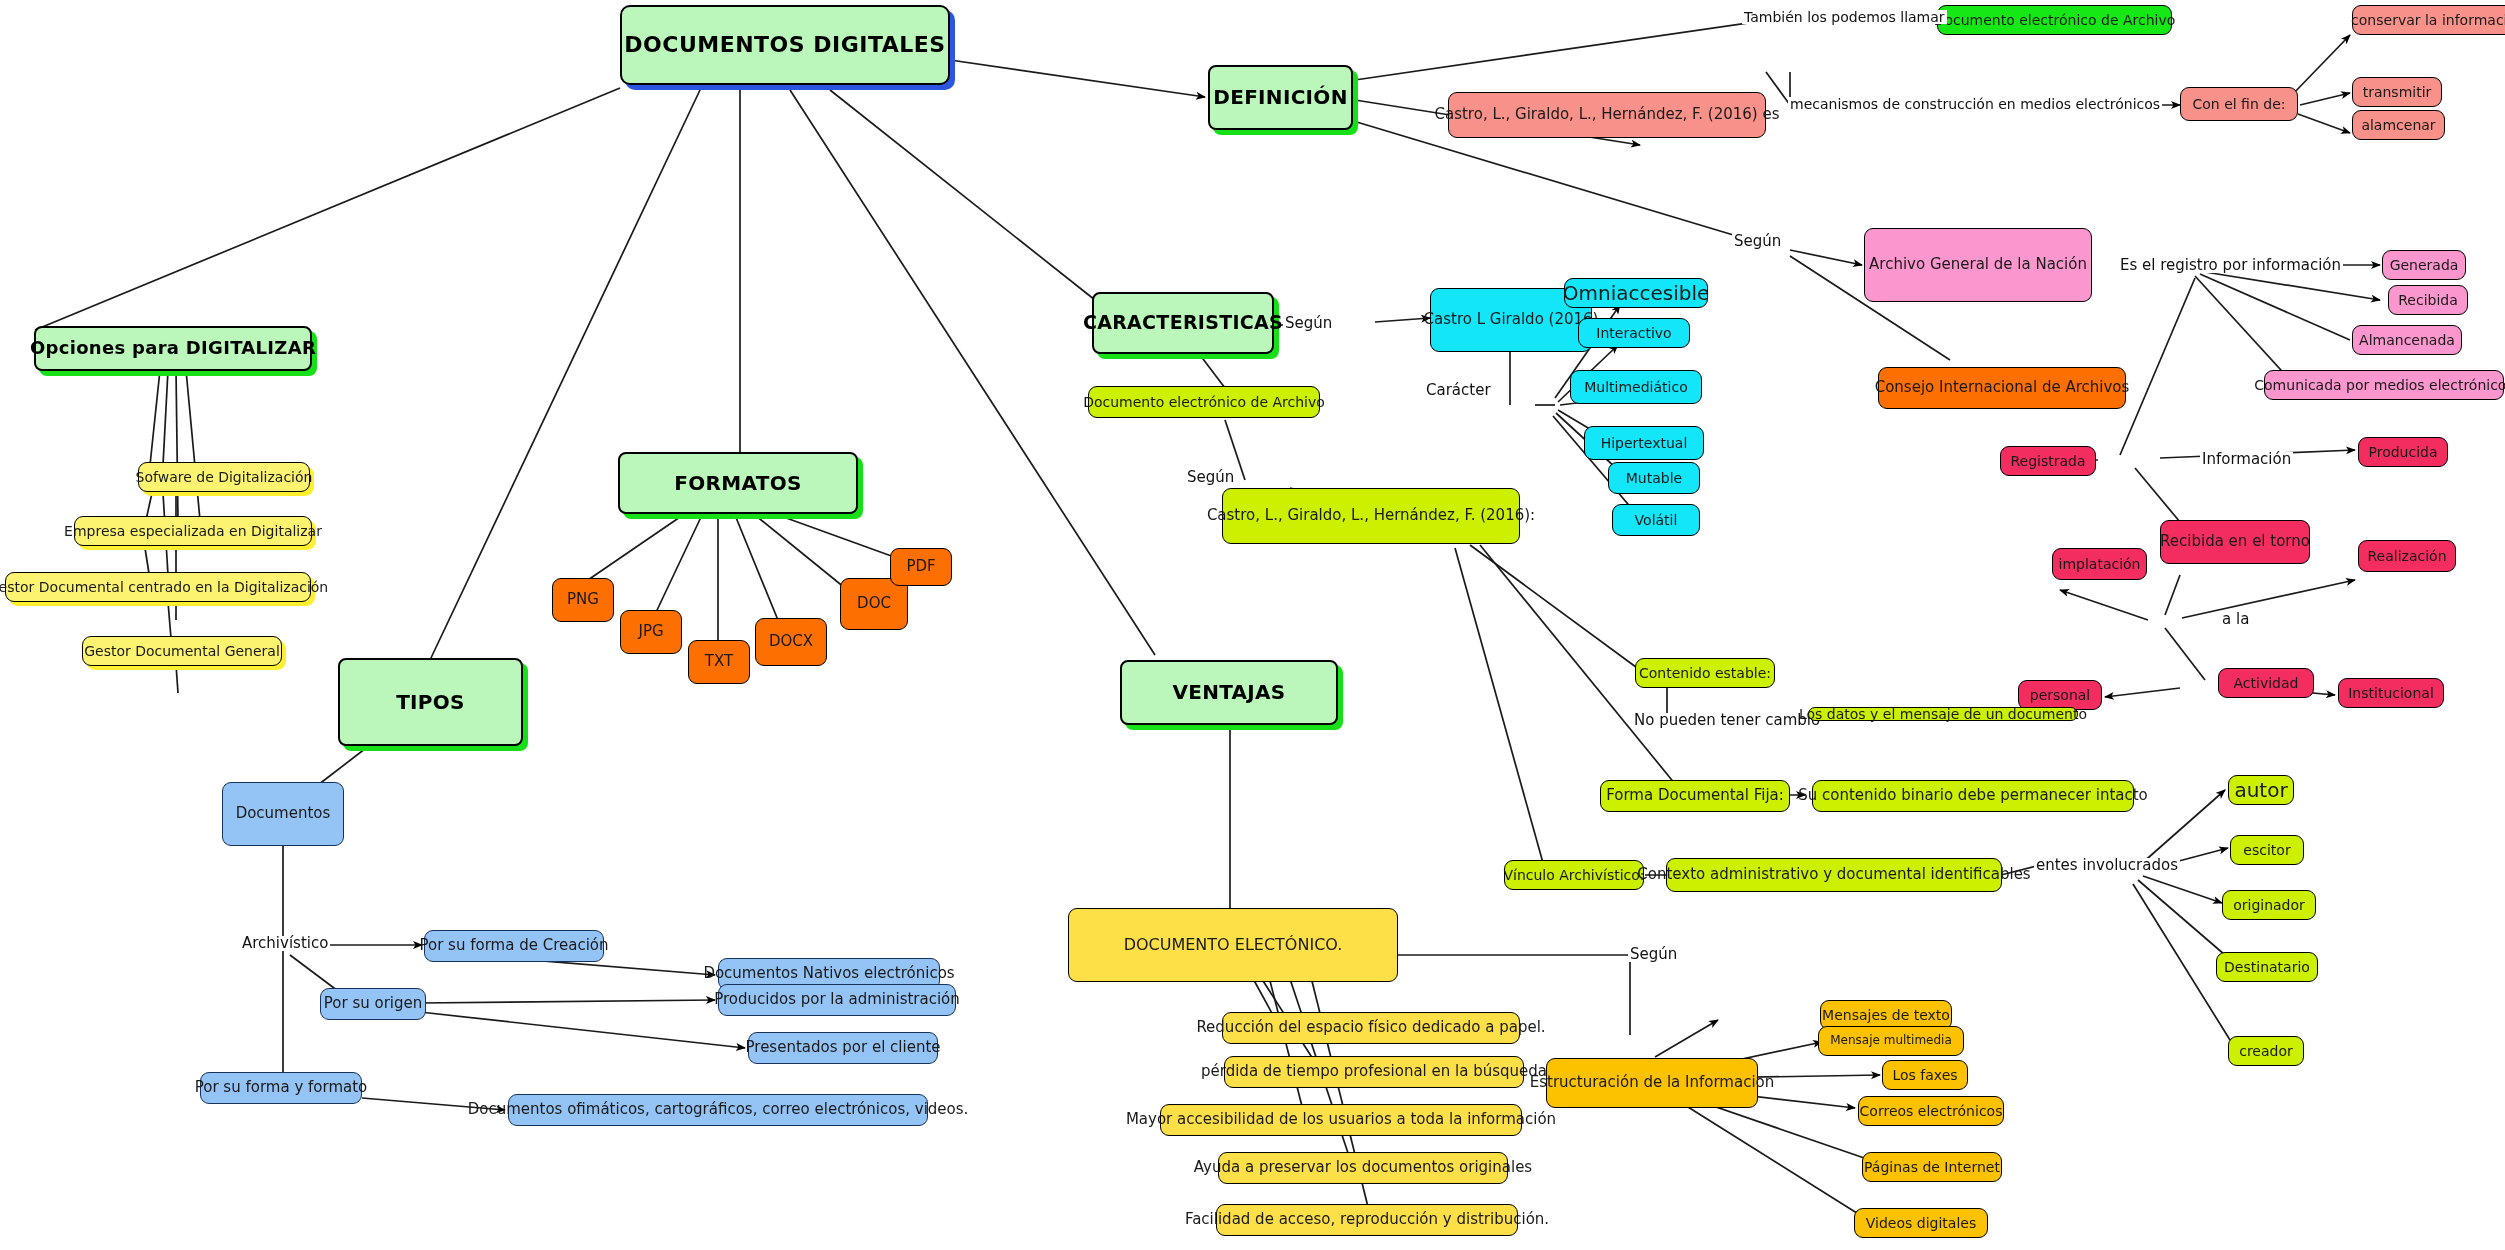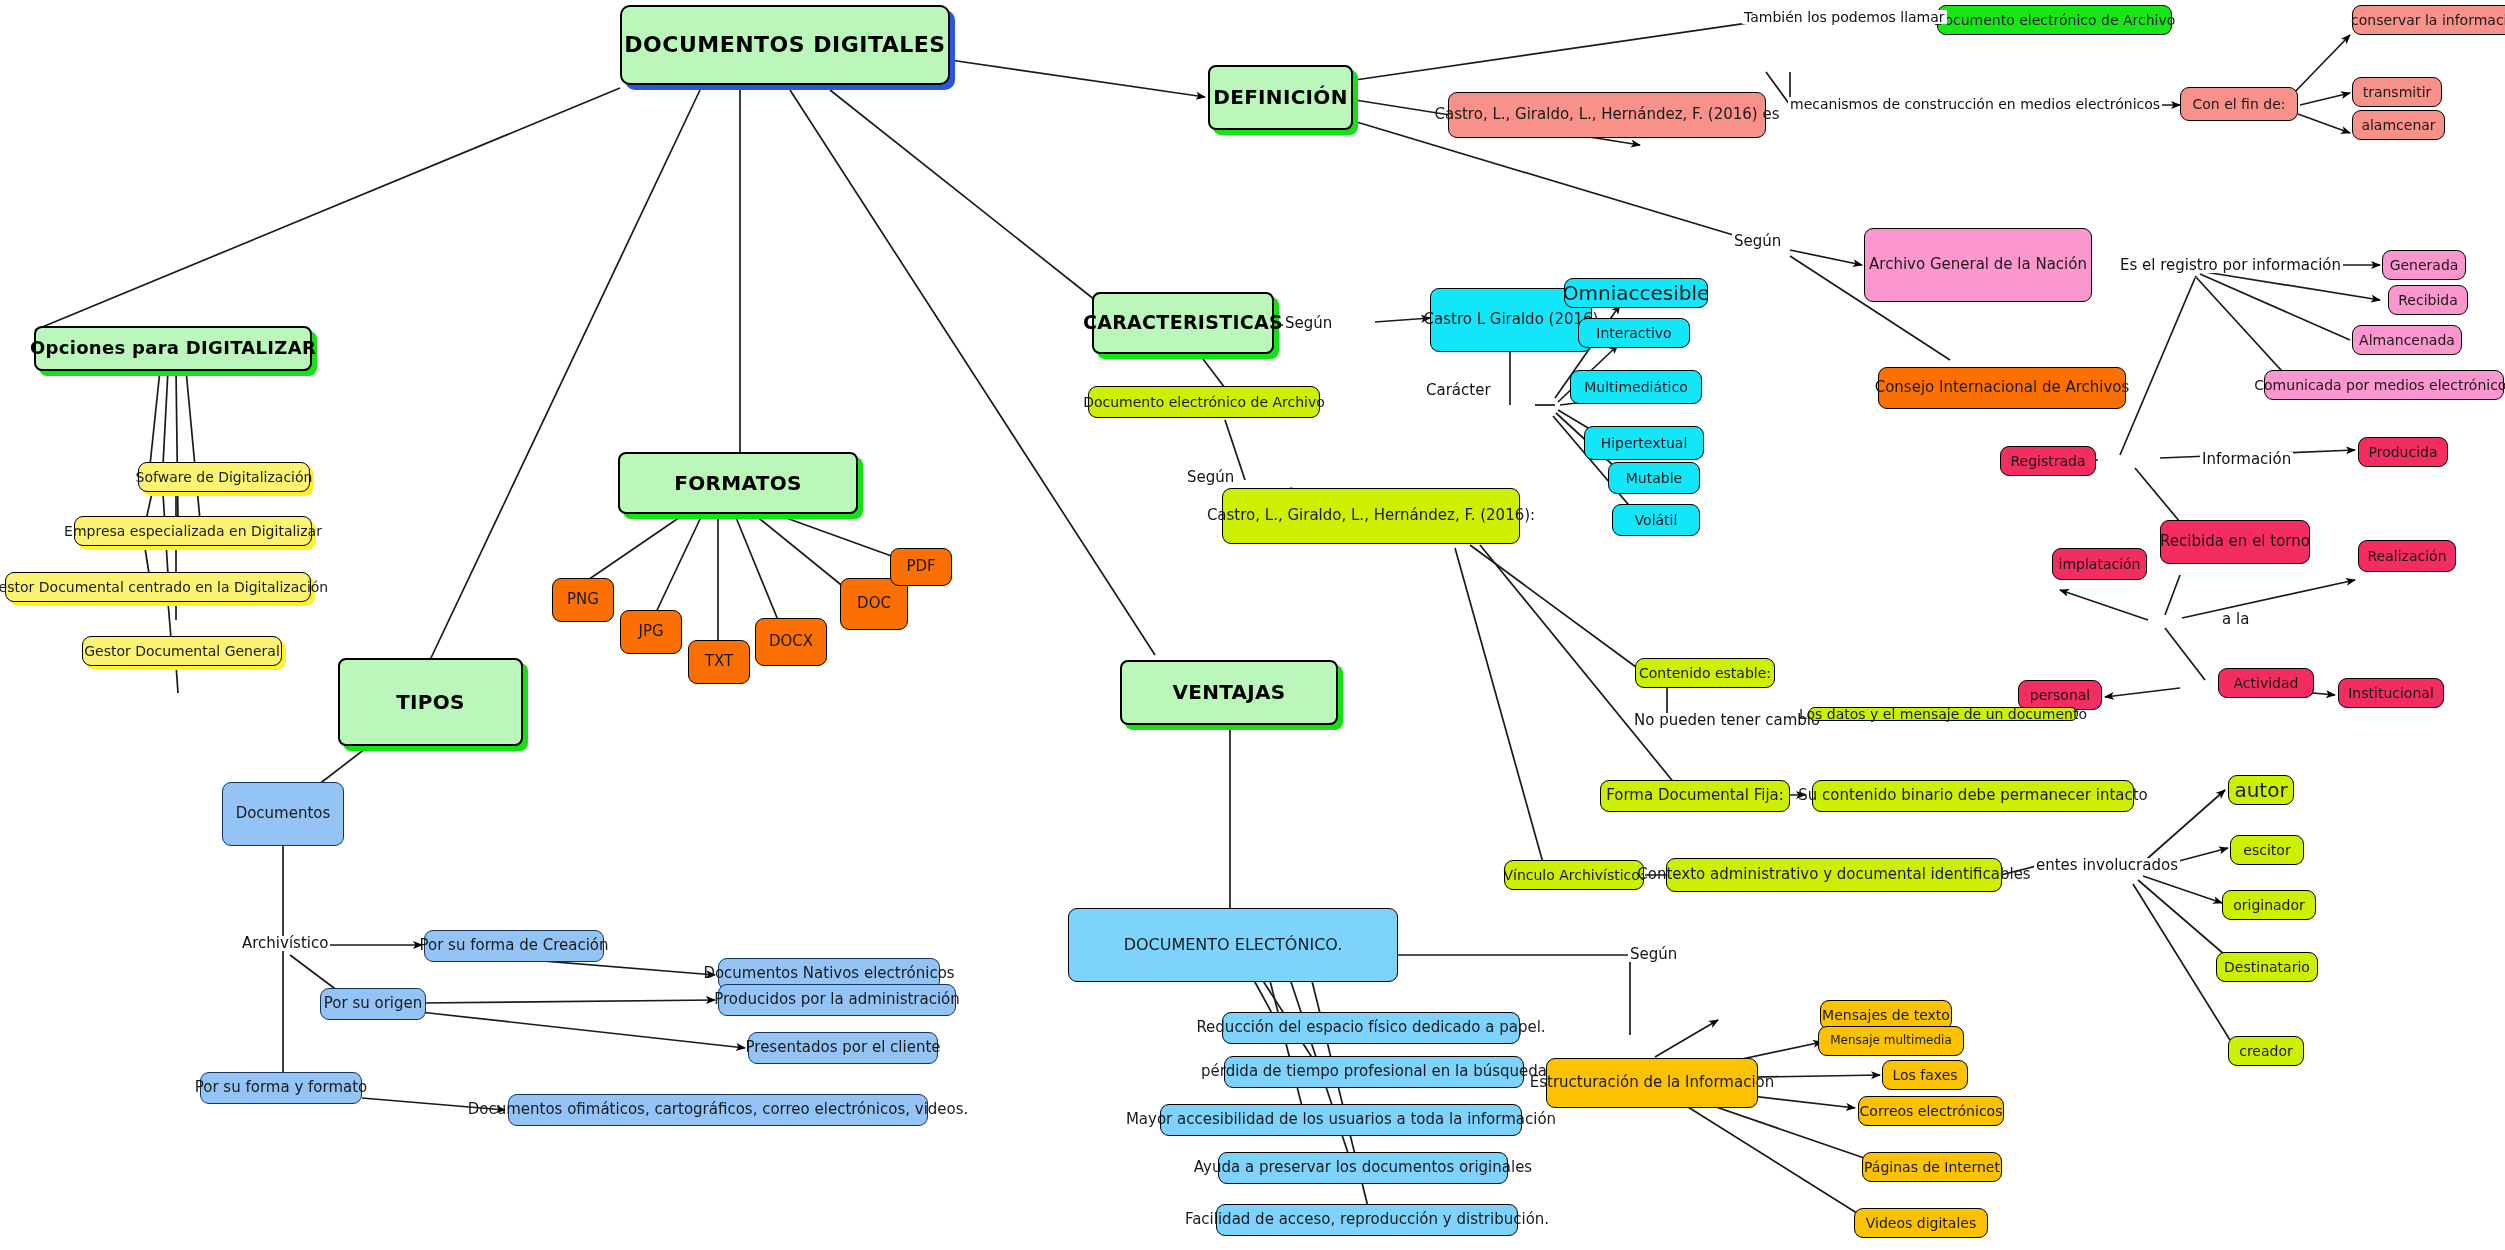--- a/index.html
+++ b/index.html
@@ -56,21 +56,21 @@
   }
   .n-salmon  { background: #f79189; }
   .n-green   { background: #16e816; }
   .n-pink    { background: #fb97ce; }
   .n-orange  { background: #fc6f00; }
   .n-crimson { background: #f42d60; }
   .n-cyan    { background: #14e6fa; }
   .n-lime    { background: #ccf000; }
   .n-yellow  { background: #fcf471; box-shadow: 4px 4px 0 0 #ffef2e; }
   .n-blue    { background: #94c4f5; border-color:#16335c; }
-  .n-peach   { background: #7dd3fc; }
+  .n-peach   { background: #fde047; }
   .n-gold    { background: #fcc200; }
 
   .elabel {
     position: absolute;
     background: #ffffff;
     color: #111;
     white-space: nowrap;
     padding: 0 2px;
     line-height: 1;
   }

